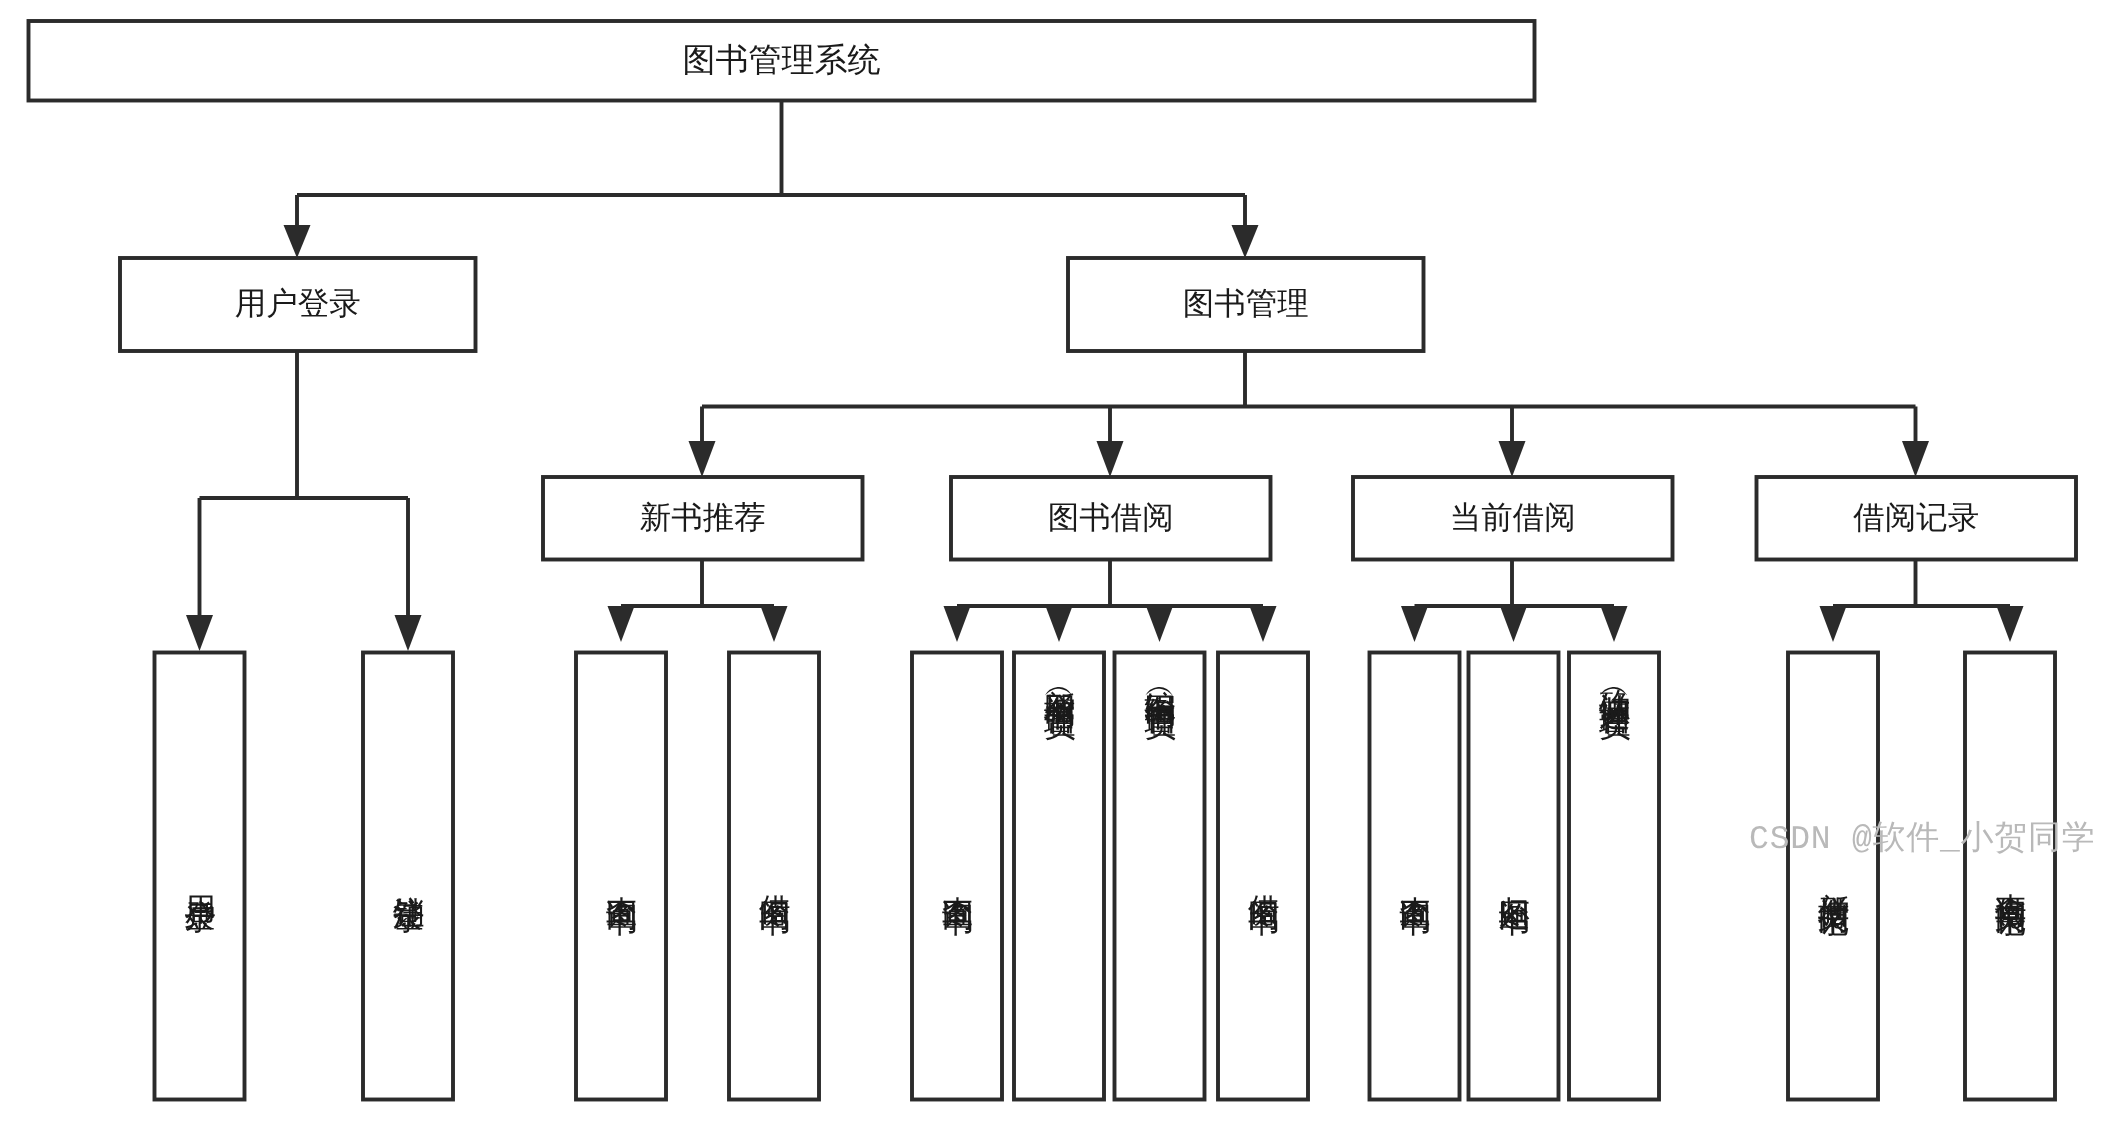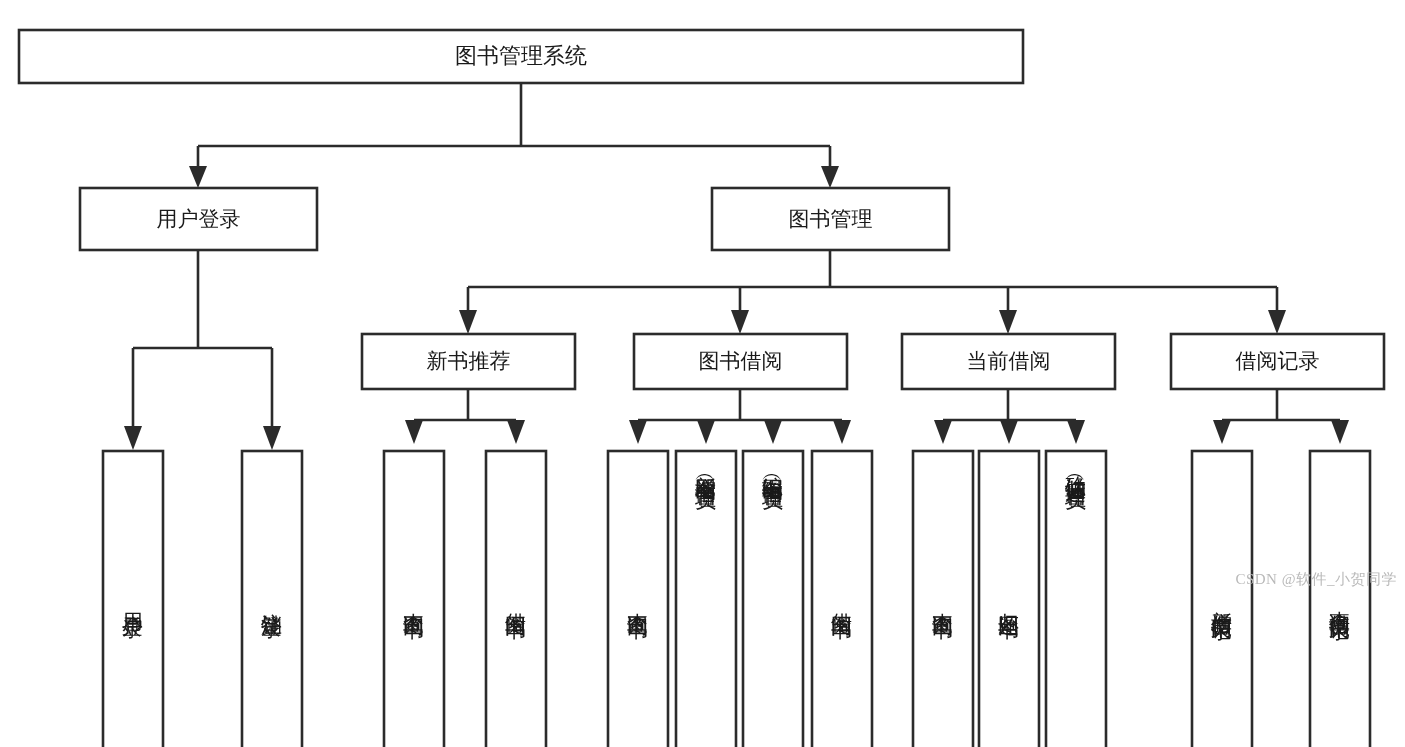--- a/index.html
+++ b/index.html
@@ -10,21 +10,21 @@
   body {
     width: 1405px;
     height: 747px;
     font-family: "Liberation Sans", "DejaVu Sans", sans-serif;
     overflow: hidden;
     position: relative;
   }
   #diagram-root {
     position: absolute;
     left: 0;
-    top: 16px;
+    top: 0;
     width: 1405px;
     height: 579px;
     text-align: right;
   }
   svg.diagram {
     display: block;
     width: 1405px;
     height: 747px;
   }
   .node-box {
@@ -70,22 +70,22 @@
     font-size: 21px;
     line-height: 1.0;
     color: #1a1a1a;
     letter-spacing: 2px;
     white-space: nowrap;
   }
   .watermark {
     position: absolute;
     right: 8px;
     bottom: 6px;
-    font-family: Liberation Serif, serif;
-    font-size: 15px;
+    font-family: Liberation Mono, monospace;
+    font-size: 22px;
     color: #b9b9b9;
     white-space: nowrap;
     letter-spacing: 0.5px;
   }
 </style>
 </head>
 <body>
 
 <div id="diagram-root">
 

